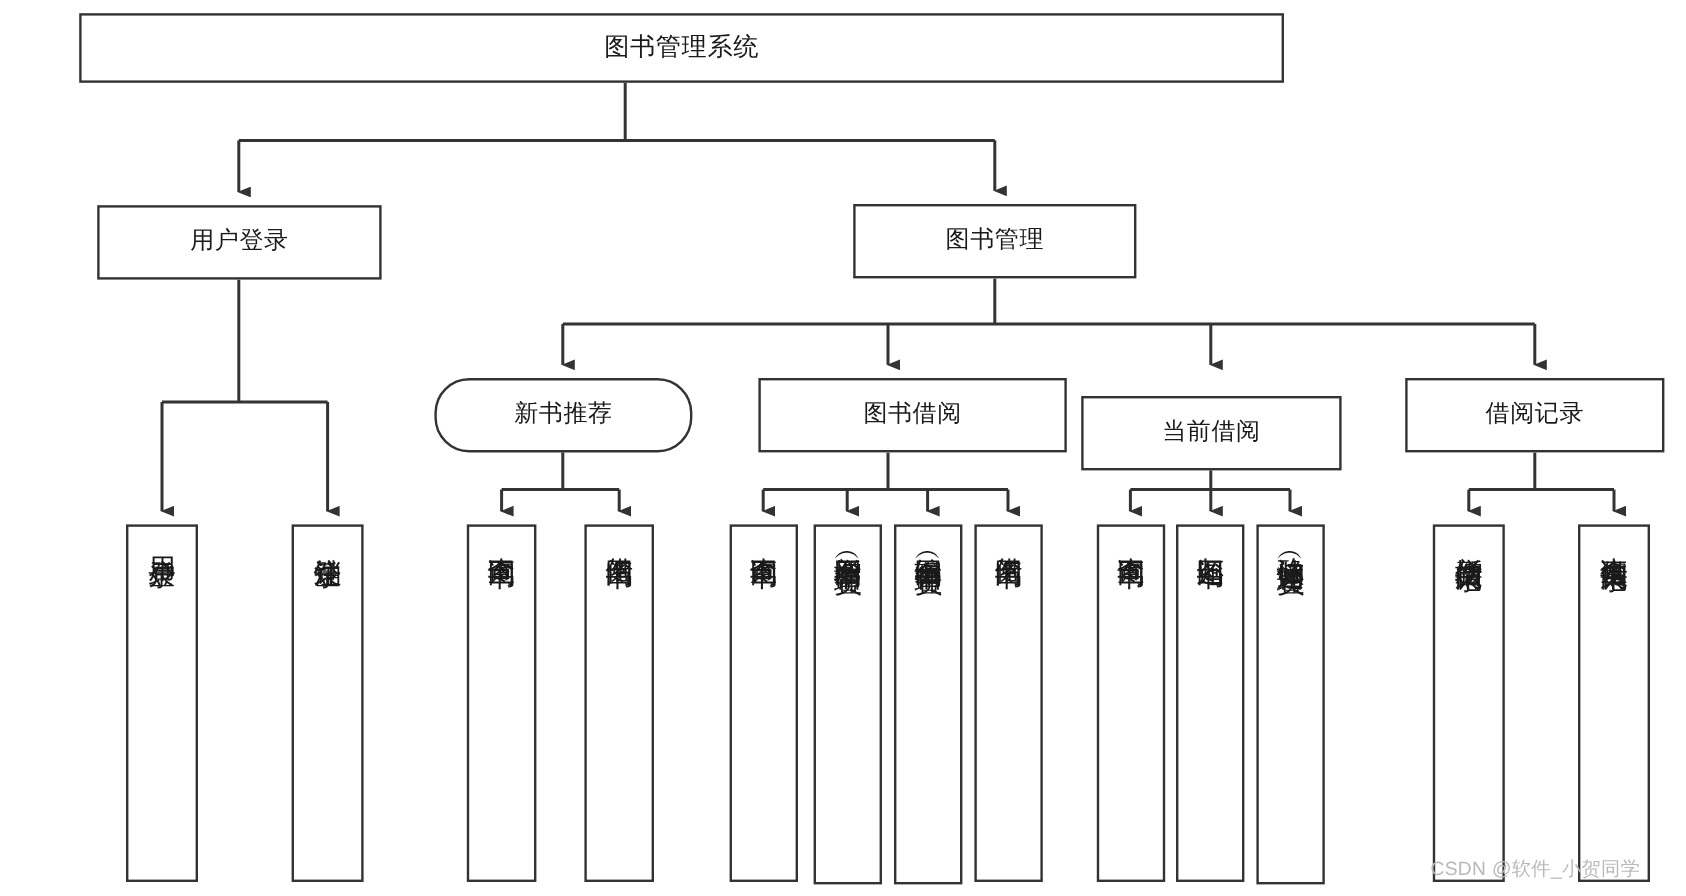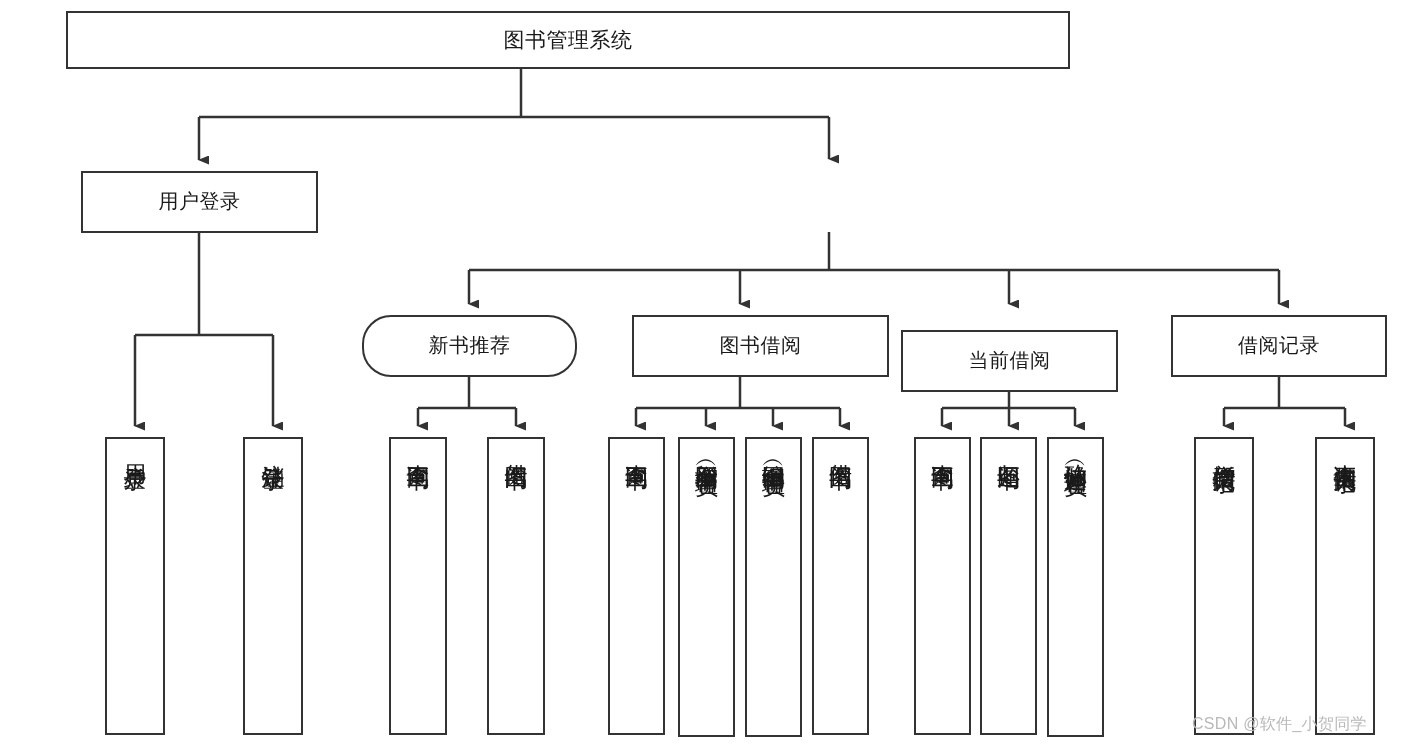--- a/index.html
+++ b/index.html
@@ -129,20 +129,23 @@
     </g>
   </svg>
 
   <div class="node horizontal root" style="left: 19px; top: 11px; width: 1004px; height: 58px; margin-left: 47px;">
     <span class="label">图书管理系统</span>
   </div>
 
   <div class="node horizontal" style="left: 81px; top: 171px; width: 237px; height: 62px;">
     <span class="label">用户登录</span>
   </div>
+  <div class="node horizontal" style="left: 711px; top: 170px; width: 236px; height: 62px;">
+    <span class="label">图书管理</span>
+  </div>
 
   <div class="node horizontal" style="left: 362px; top: 315px; width: 215px; height: 62px; border-radius: 29px;">
     <span class="label">新书推荐</span>
   </div>
   <div class="node horizontal" style="left: 632px; top: 315px; width: 257px; height: 62px;">
     <span class="label">图书借阅</span>
   </div>
   <div class="node horizontal" style="left: 901px; top: 330px; width: 217px; height: 62px;">
     <span class="label">当前借阅</span>
   </div>

